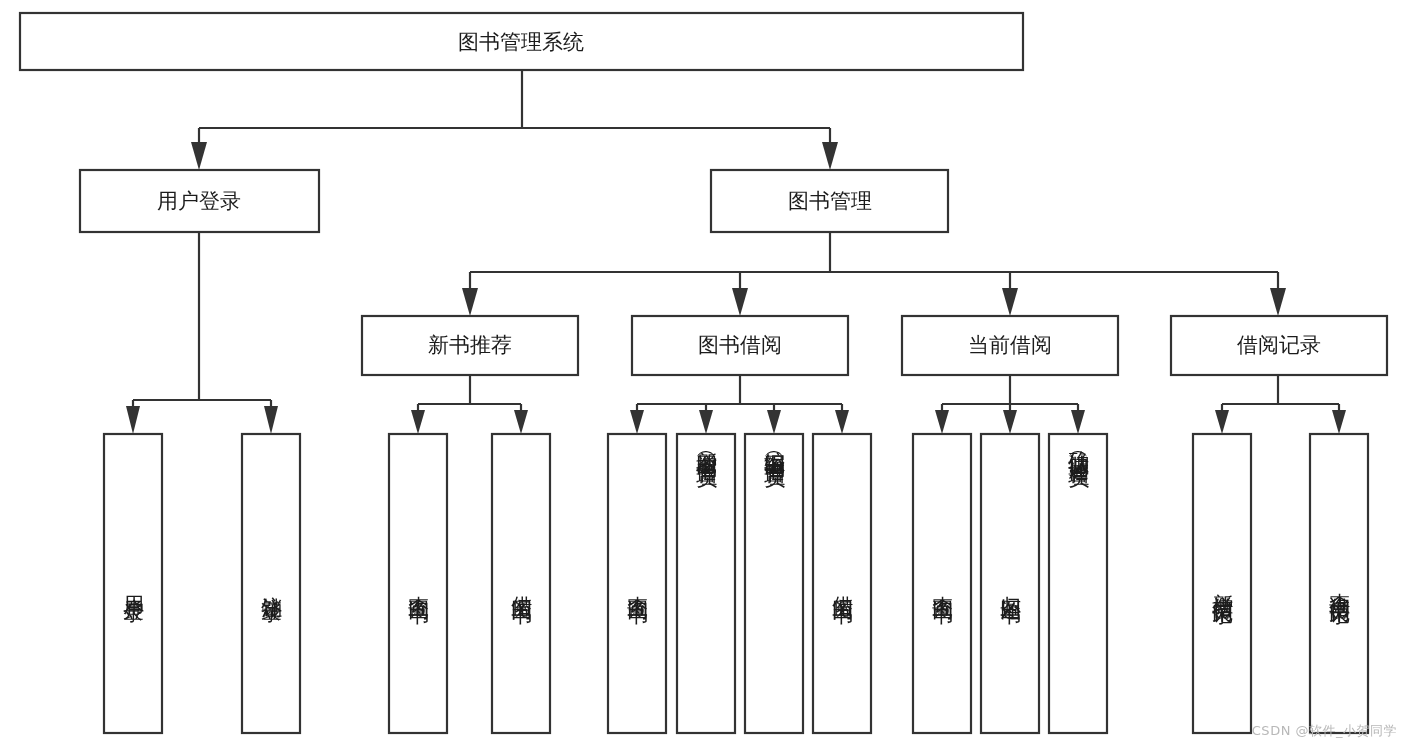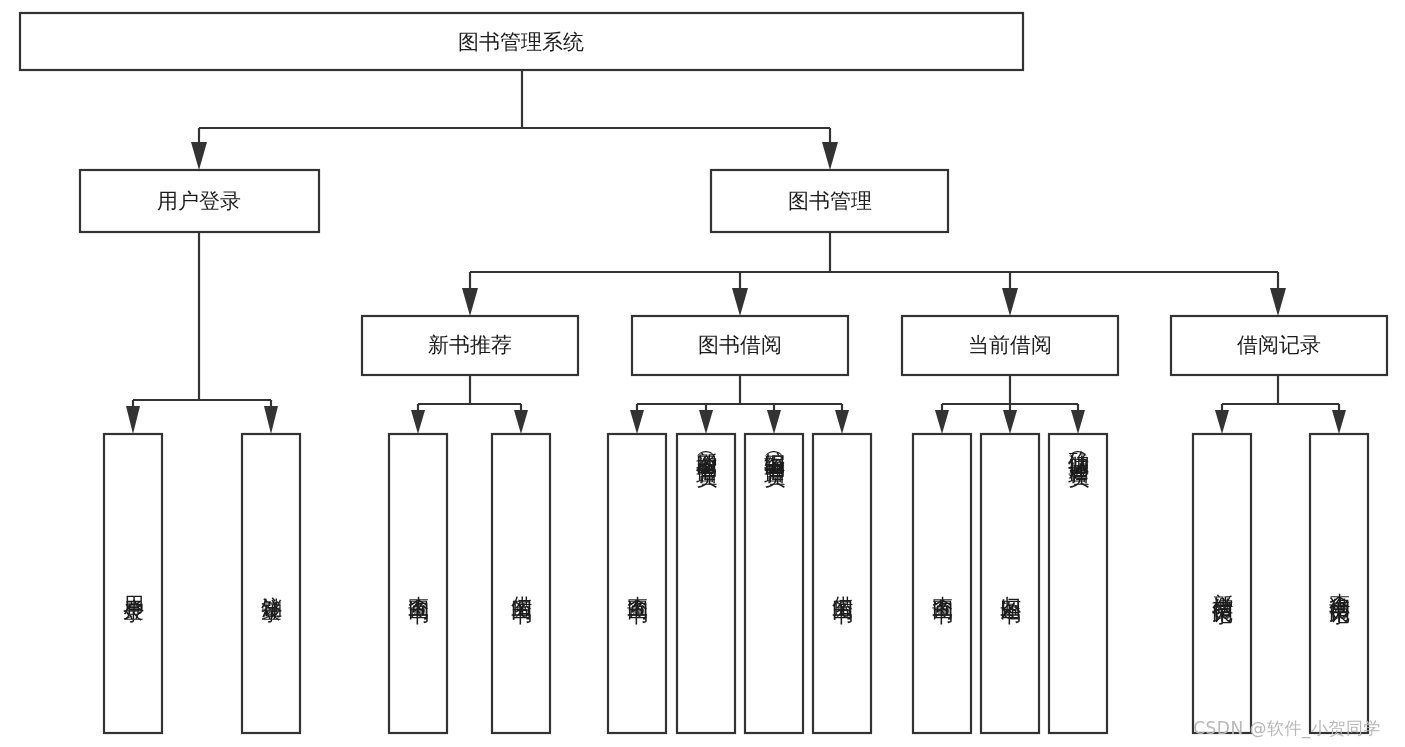--- a/index.html
+++ b/index.html
@@ -59,24 +59,24 @@
     font-family: "DejaVu Sans", "Liberation Sans", sans-serif;
     font-size: 21px;
     line-height: 1.12;
     color: #1c1c1c;
     white-space: nowrap;
     letter-spacing: 2.5px;
     text-align: center;
   }
   .watermark {
     position: absolute;
-    right: 24px;
+    right: 8px;
     bottom: 4px;
     font-family: "DejaVu Sans", "Liberation Sans", sans-serif;
-    font-size: 17px;
+    font-size: 13px;
     color: #b8b8b8;
     white-space: nowrap;
     letter-spacing: 0.5px;
   }
 </style>
 </head>
 <body>
 
 <div id="diagram-root">
 

